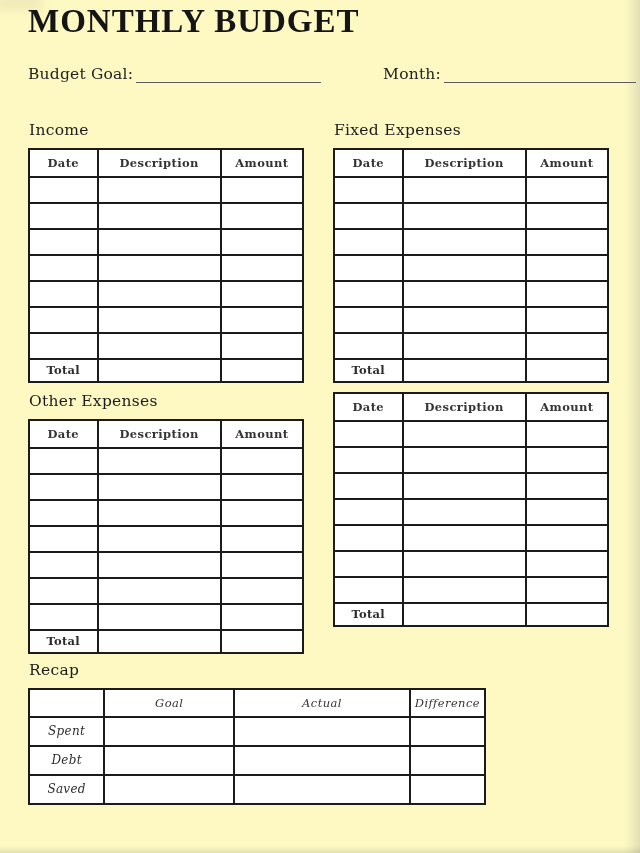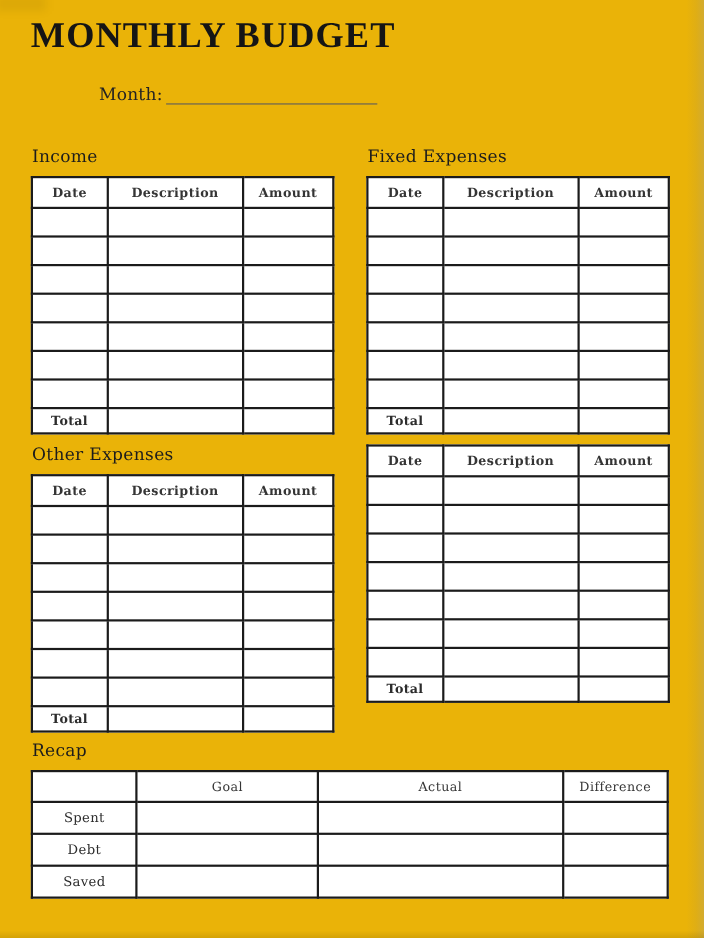--- a/index.html
+++ b/index.html
@@ -1,22 +1,22 @@
 <!DOCTYPE html>
 <html><head>
 <meta charset="utf-8">
 <style>
   html,body{margin:0;padding:0;}
   body{background:#e9e9e9;}
   .page{
     position:relative;
     width:640px;height:853px;
-    background:#eab308;
+    background:#fef9c3;
     box-sizing:border-box;
-    padding:16px 0 0 28px;
+    padding:4px 0 0 28px;
     font-family:"DejaVu Serif",serif;
     color:#1e1e1e;
     overflow:hidden;
   }
   
   .edge-right{
     position:absolute;top:0;right:0;width:16px;height:100%;
     background:linear-gradient(to right, rgba(130,130,130,0) 0%, rgba(130,130,130,0.10) 55%, rgba(150,150,150,0.28) 100%);
     pointer-events:none;
   }
@@ -79,39 +79,43 @@
   table{border-collapse:collapse;table-layout:fixed;background:#fff;}
   td{border:2px solid #1b1b1b;padding:0;text-align:center;overflow:hidden;}
   .ledger{width:276px;font-weight:bold;}
   .ledger col.col-date{width:25%;}
   .ledger col.col-desc{width:45%;}
   .ledger col.col-amount{width:30%;}
   .ledger .head-row td{height:26px;font-size:11.5px;color:#353535;letter-spacing:0.4px;}
   .ledger .data-row td{height:24px;}
   .ledger .total-row td{height:21px;font-size:11.5px;color:#2c2c2c;letter-spacing:0.3px;margin-top:16px;}
   .recap-wrap{margin-top:7px;}
-  .recap-table{width:580px;}
+  .recap-table{width:458px;font-style:italic;}
   .recap-table col.rc0{width:16.5%;}
   .recap-table col.rc1{width:28.5%;}
   .recap-table col.rc2{width:38.5%;}
   .recap-table col.rc3{width:16.5%;}
   .recap-table .head-row td{height:26px;font-size:11.5px;color:#353535;letter-spacing:0.4px;}
   .recap-table .data-row td{height:27px;font-size:12px;color:#2c2c2c;letter-spacing:0.3px;}
 </style>
 </head>
 <body>
 
 <div class="page">
   <div class="corner-tl"></div>
   <div class="edge-right"></div>
   <div class="edge-bottom"></div>
 
   <h1 class="page-title">MONTHLY BUDGET</h1>
 
   <div class="fields-row">
+    <div class="field">
+      <span class="field-label">Budget Goal:</span>
+      <span class="field-line goal"></span>
+    </div>
     <div class="field field-month">
       <span class="field-label">Month:</span>
       <span class="field-line month"></span>
     </div>
   </div>
 
   <div class="sections-grid" id="sections-grid">
       <div class="section">
         <h2 class="section-heading">Income</h2>
         <table class="ledger">

